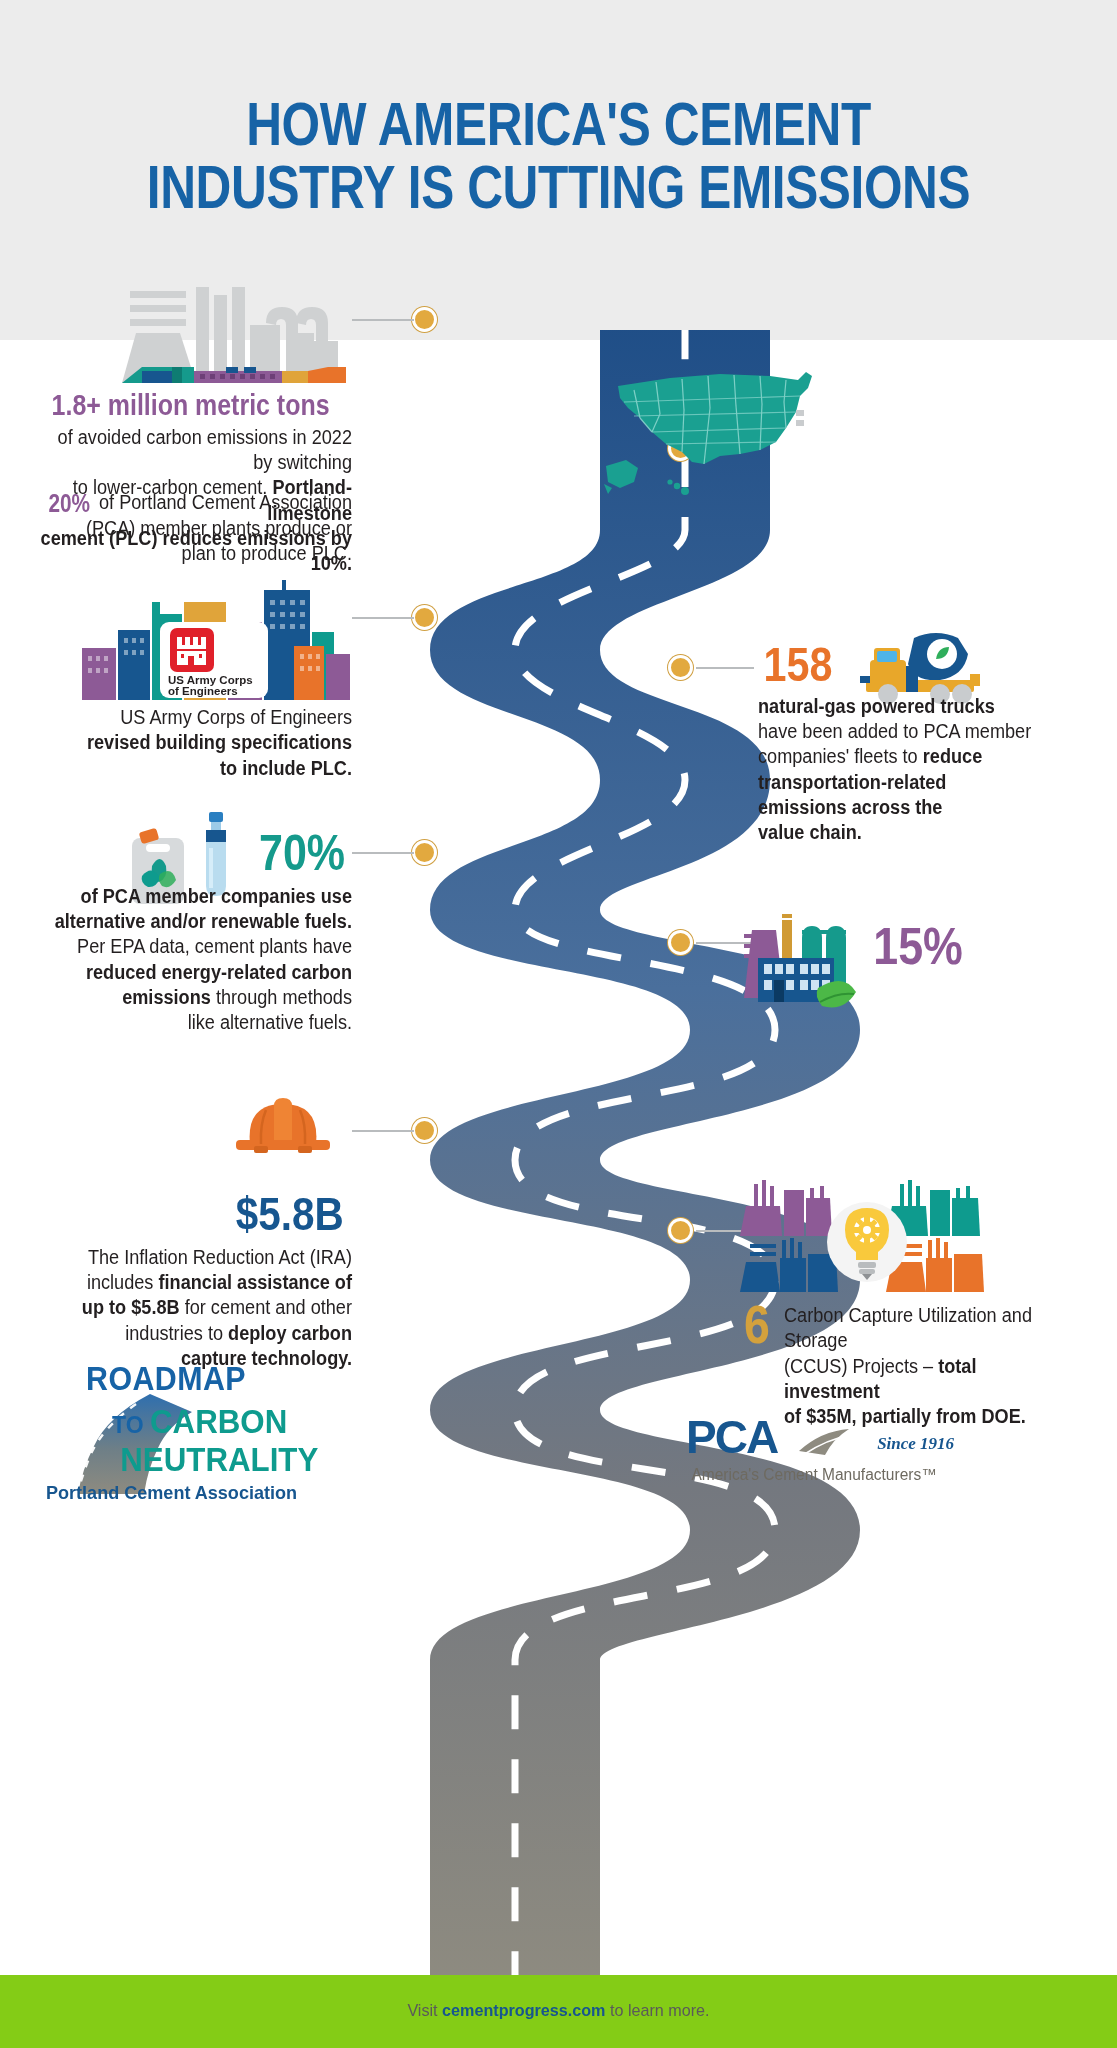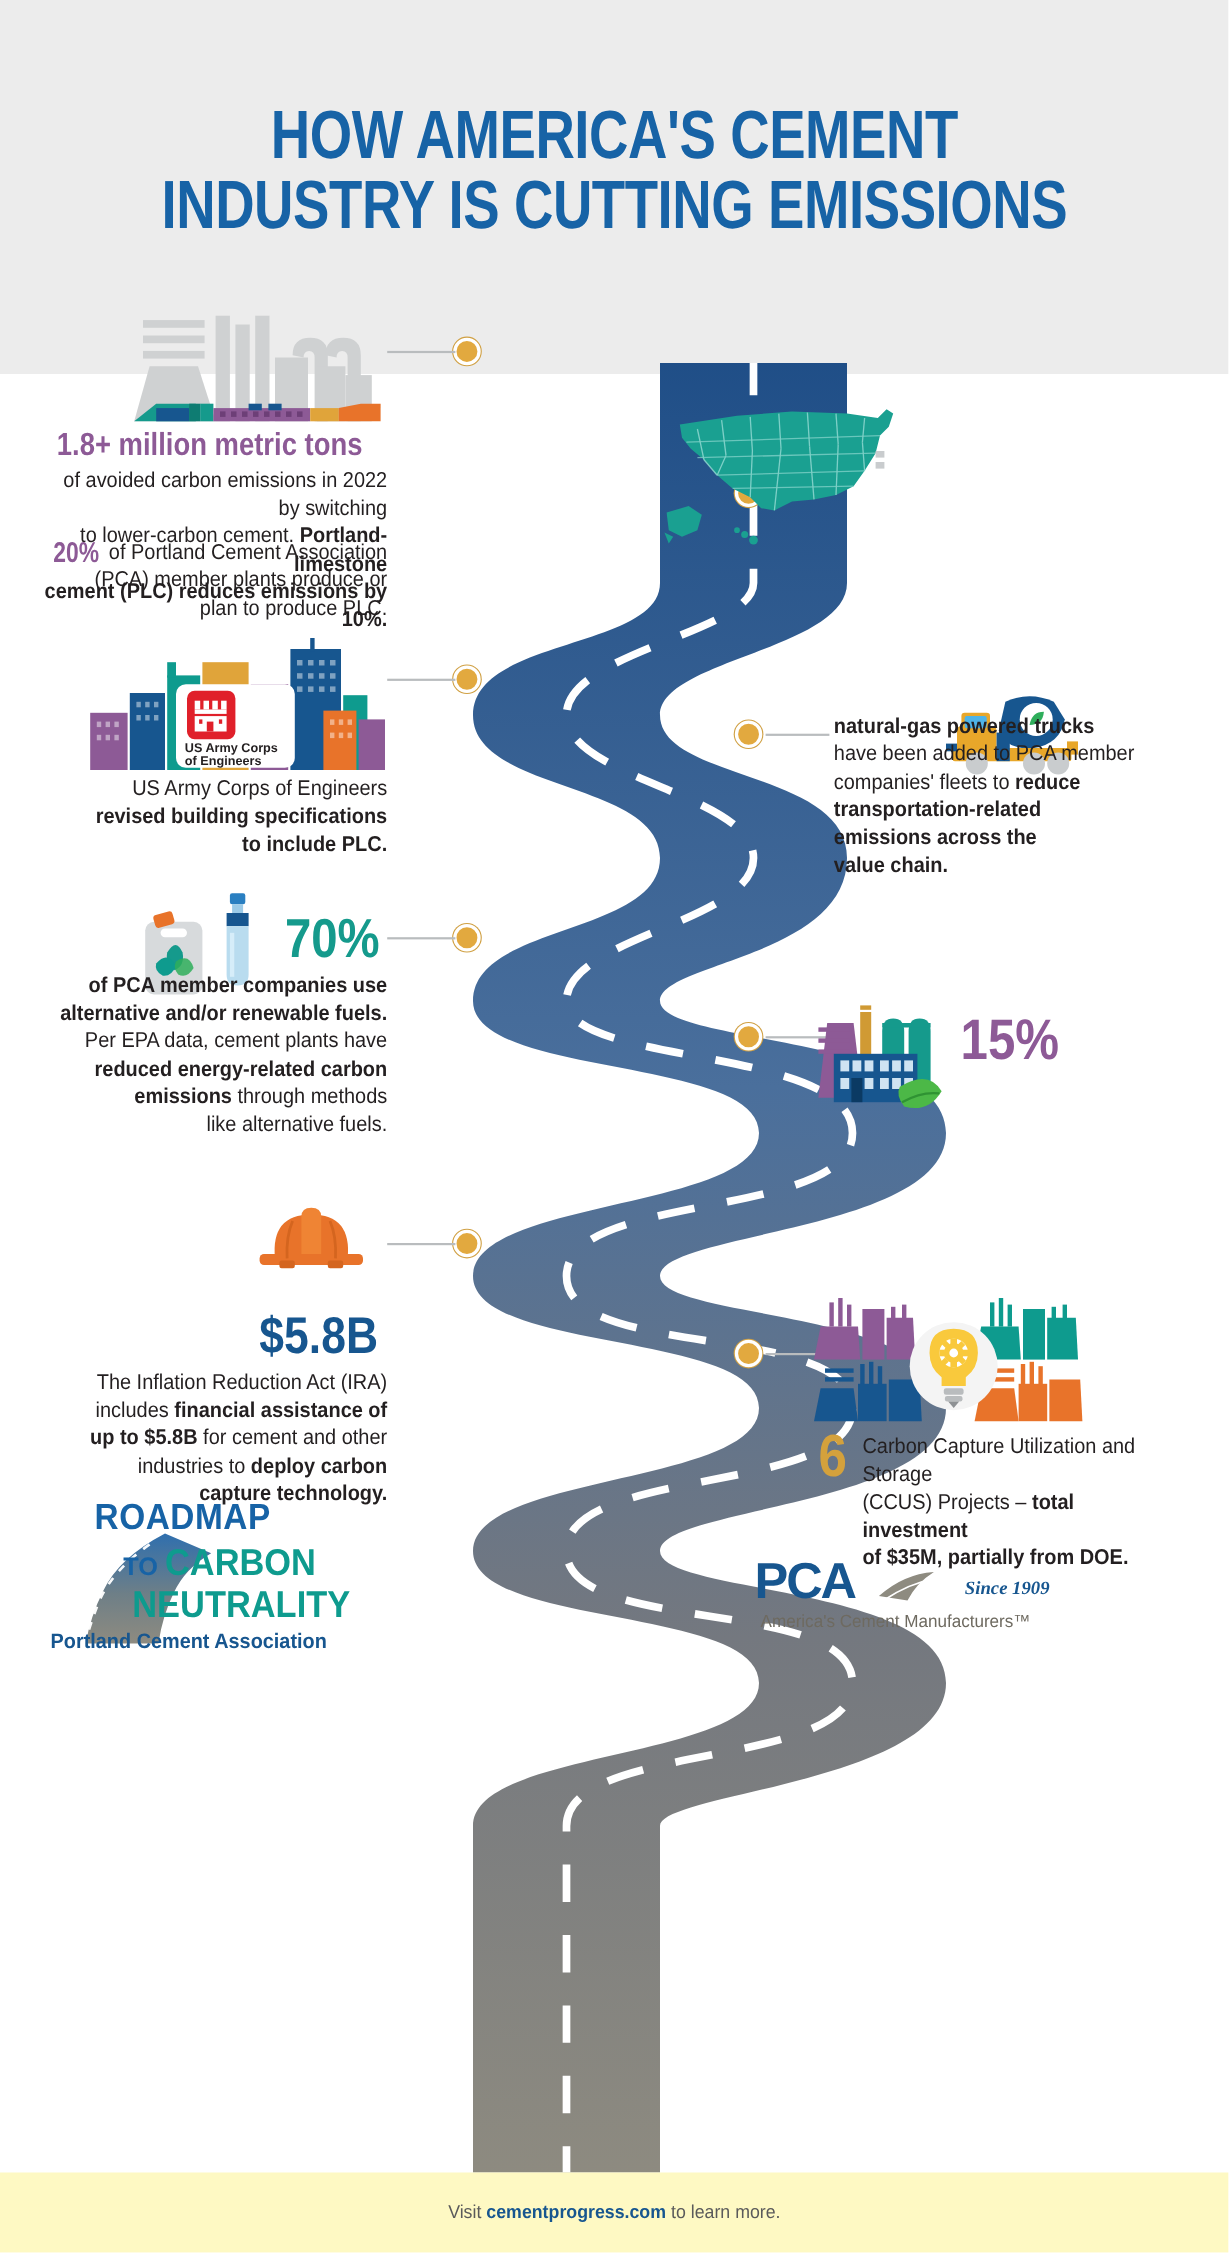--- a/index.html
+++ b/index.html
@@ -83,21 +83,21 @@
     background: #e2a93f;
     border: 3px solid #ffffff;
     box-shadow: 0 0 0 1px #d0a043;
   }
 
   
   .footer {
     position: absolute;
     left: 0; top: 1975px;
     width: 1117px; height: 73px;
-    background: #fef9c3;
+    background: #84cc16;
   }
   .footer-text {
     position: absolute;
     left: 0; top: 26px;
     width: 1117px;
     text-align: center;
     font-family: "Liberation Sans Narrow", "Liberation Sans", sans-serif;
     font-size: 17px;
     color: #5a5a5a;
     transform: scaleX(0.95);
@@ -396,20 +396,23 @@
         <rect x="0" y="48" width="10" height="7" fill="#17568f"></rect>
         <rect x="110" y="46" width="10" height="12" fill="#e8a72a"></rect>
 
         <circle cx="28" cy="66" r="10" fill="#c9ccce"></circle>
         <circle cx="80" cy="66" r="10" fill="#c9ccce"></circle>
         <circle cx="102" cy="66" r="10" fill="#c9ccce"></circle>
       </svg>
     </div>
 
     <div class="block" style="left:758px; top:312px; width:320px;">
+      <div>
+        <span class="bignum orange" style="font-size:48px;">158</span>
+      </div>
       <div class="blk-text left" style="margin-top:6px;">
         <b>natural-gas powered trucks</b><br>
         <span>have been added to PCA member</span><br>
         <span>companies' fleets to </span><b>reduce</b><br>
         <b>transportation-related</b><br>
         <b>emissions across the</b><br>
         <b>value chain.</b>
       </div>
     </div>
 
@@ -612,21 +615,21 @@
       <div style="position:absolute; left:6px; top:122px;" class="rm-sub">Portland Cement Association</div>
     </div>
 
     <div class="block" style="left:686px; top:1080px; width:360px;">
       <div style="display:flex; align-items:flex-end; gap:20px;">
         <span class="pca-mark">PCA</span>
         <svg width="60" height="34" viewBox="0 0 60 34" style="margin-bottom:5px;">
           <path d="M2 26 q22 -20 50 -22 q-16 10 -24 26 Z" fill="#8e8b80"></path>
           <path d="M6 30 q24 -16 48 -20" stroke="#ffffff" stroke-width="1.6" fill="none"></path>
         </svg>
-        <span class="pca-since" style="margin-bottom:10px;">Since 1909</span>
+        <span class="pca-since" style="margin-bottom:10px;">Since 1916</span>
       </div>
       <div class="pca-tag" style="margin-top:2px;">America's Cement Manufacturers™</div>
     </div>
 
   </div>
 
   <div class="footer">
     <div class="footer-text">
       <span>Visit </span><b>cementprogress.com</b><span> to learn more.</span>
     </div>

